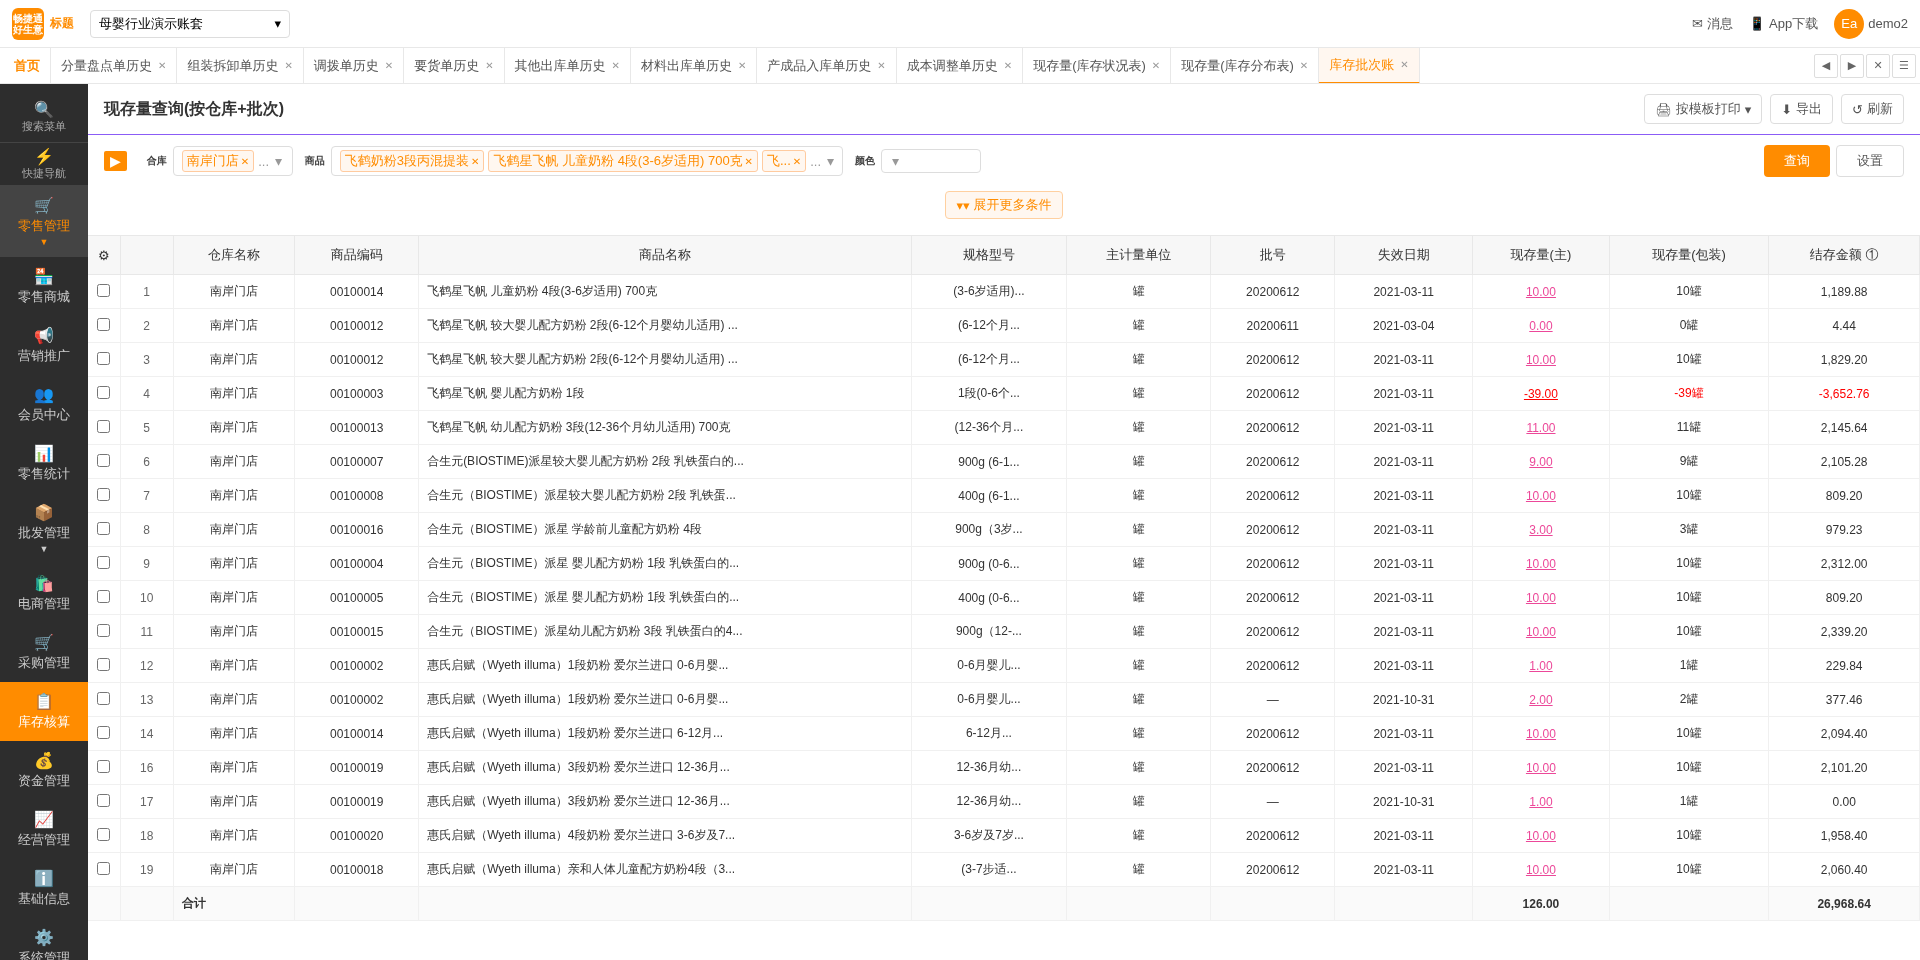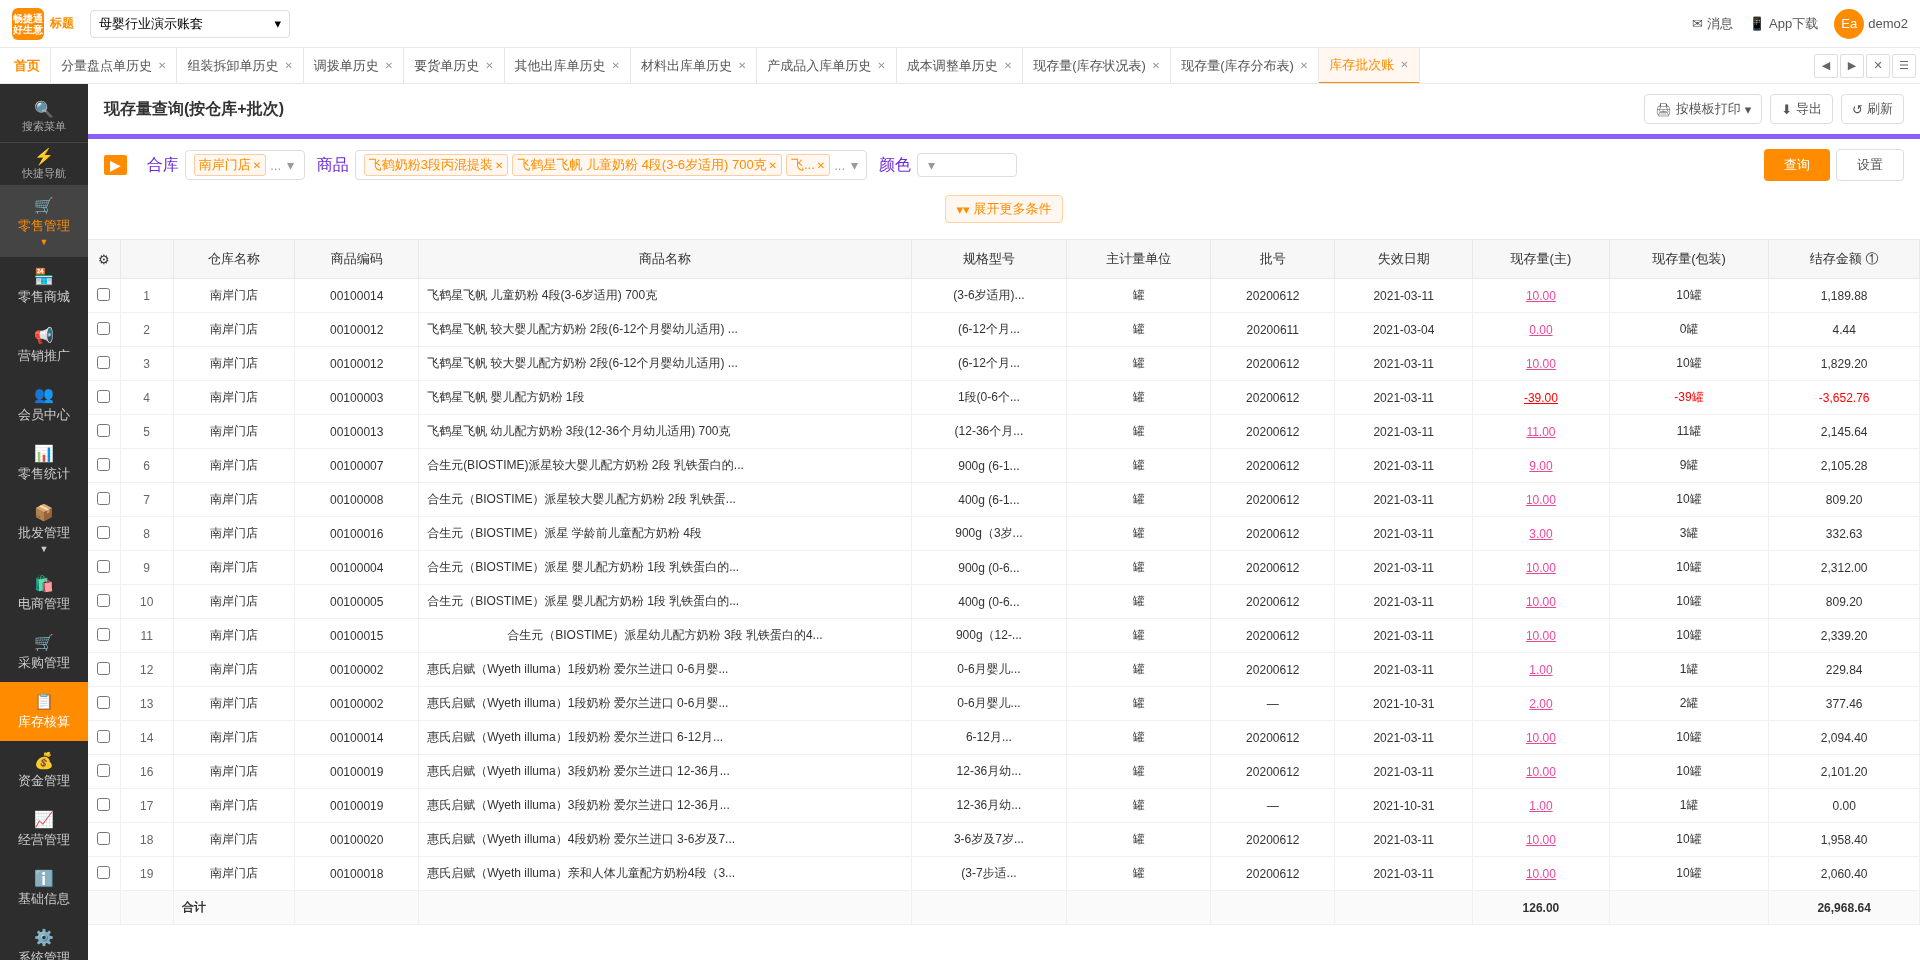--- a/index.html
+++ b/index.html
@@ -35,32 +35,32 @@
     .sidebar-nav { width: 100%; display: flex; flex-direction: column; align-items: center; padding: 4px; border-bottom: 1px solid #444; }
     .sidebar-nav-label { color: #aaa; font-size: 11px; }
     .sidebar-item { width: 100%; display: flex; flex-direction: column; align-items: center; padding: 10px 4px; cursor: pointer; color: #ccc; font-size: 12px; gap: 2px; }
     .sidebar-item.active { background: #ff8c00; color: white; }
     .sidebar-item-icon { font-size: 16px; }
 
     
     .content { flex: 1; display: flex; flex-direction: column; overflow: hidden; }
 
     
-    .page-header { background: #fff; padding: 10px 16px; border-bottom: 5px solid #8b5cf6; display: flex; align-items: center; justify-content: space-between; }
+    .page-header { background: #fff; padding: 10px 16px; border-bottom: 1px solid #8b5cf6; display: flex; align-items: center; justify-content: space-between; }
     .page-title { font-size: 16px; font-weight: bold; color: #333; }
     .page-header-actions { display: flex; align-items: center; gap: 8px; }
     .btn-template { display: flex; align-items: center; gap: 4px; border: 1px solid #ddd; border-radius: 4px; padding: 5px 10px; cursor: pointer; font-size: 12px; color: #555; }
     .btn-export { display: flex; align-items: center; gap: 4px; border: 1px solid #ddd; border-radius: 4px; padding: 5px 10px; cursor: pointer; font-size: 12px; color: #555; }
     .btn-refresh { display: flex; align-items: center; gap: 4px; border: 1px solid #ddd; border-radius: 4px; padding: 5px 10px; cursor: pointer; font-size: 12px; color: #555; }
 
     
     .filter-area { background: #fff; padding: 10px 16px; border-bottom: 1px solid #e8e8e8; }
     .filter-row { display: flex; align-items: center; gap: 12px; flex-wrap: wrap; }
     .filter-item { display: flex; align-items: center; gap: 6px; }
-    .filter-label { color: #6d28d9; white-space: nowrap; font-size: 16px; }
+    .filter-label { color: #404040; white-space: nowrap; font-size: 10px; font-weight: bold; }
     .filter-tag-box { display: flex; align-items: center; gap: 4px; border: 1px solid #ddd; border-radius: 4px; padding: 3px 8px; min-width: 120px; background: #fff; }
     .filter-tag { background: #fff7f0; border: 1px solid #ffcba0; border-radius: 3px; padding: 1px 4px; color: #ff8c00; font-size: 11px; display: flex; align-items: center; gap: 2px; }
     .filter-tag-close { cursor: pointer; color: #ff8c00; font-size: 10px; }
     .filter-ellipsis { color: #999; }
     .filter-arrow { color: #999; cursor: pointer; font-size: 14px; margin-left: 2px; }
     .expand-btn { display: flex; align-items: center; gap: 4px; color: #ff8c00; cursor: pointer; font-size: 12px; border: 1px solid #ffd0a0; border-radius: 4px; padding: 4px 10px; background: #fff7f0; margin-top: 8px; align-self: center; }
     .btn-query { background: #ff8c00; color: white; border: none; border-radius: 4px; padding: 6px 20px; cursor: pointer; font-size: 13px; }
     .btn-settings { background: #fff; color: #555; border: 1px solid #ddd; border-radius: 4px; padding: 6px 20px; cursor: pointer; font-size: 13px; }
     .expand-row { display: flex; justify-content: center; padding: 6px 0; }
 
@@ -441,21 +441,21 @@
     <td class="row-num">8</td>
     <td>南岸门店</td>
     <td>00100016</td>
     <td class="td-left" style="max-width:280px; overflow:hidden; text-overflow:ellipsis;">合生元（BIOSTIME）派星 学龄前儿童配方奶粉 4段</td>
     <td>900g（3岁...</td>
     <td>罐</td>
     <td>20200612</td>
     <td>2021-03-11</td>
     <td class="td-link">3.00</td>
     <td>3罐</td>
-    <td>332.63</td>
+    <td>979.23</td>
   </tr>
             <tr>
     <td><input type="checkbox" style=""></td>
     <td class="row-num">9</td>
     <td>南岸门店</td>
     <td>00100004</td>
     <td class="td-left" style="max-width:280px; overflow:hidden; text-overflow:ellipsis;">合生元（BIOSTIME）派星 婴儿配方奶粉 1段 乳铁蛋白的...</td>
     <td>900g (0-6...</td>
     <td>罐</td>
     <td>20200612</td>
@@ -476,21 +476,21 @@
     <td>2021-03-11</td>
     <td class="td-link">10.00</td>
     <td>10罐</td>
     <td>809.20</td>
   </tr>
             <tr>
     <td><input type="checkbox" style=""></td>
     <td class="row-num">11</td>
     <td>南岸门店</td>
     <td>00100015</td>
-    <td class="td-left" style="max-width:280px; overflow:hidden; text-overflow:ellipsis;text-align:center;">合生元（BIOSTIME）派星幼儿配方奶粉 3段 乳铁蛋白的4...</td>
+    <td class="td-left" style="max-width:280px; overflow:hidden; text-overflow:ellipsis;">合生元（BIOSTIME）派星幼儿配方奶粉 3段 乳铁蛋白的4...</td>
     <td>900g（12-...</td>
     <td>罐</td>
     <td>20200612</td>
     <td>2021-03-11</td>
     <td class="td-link">10.00</td>
     <td>10罐</td>
     <td>2,339.20</td>
   </tr>
             <tr>
     <td><input type="checkbox" style=""></td>

